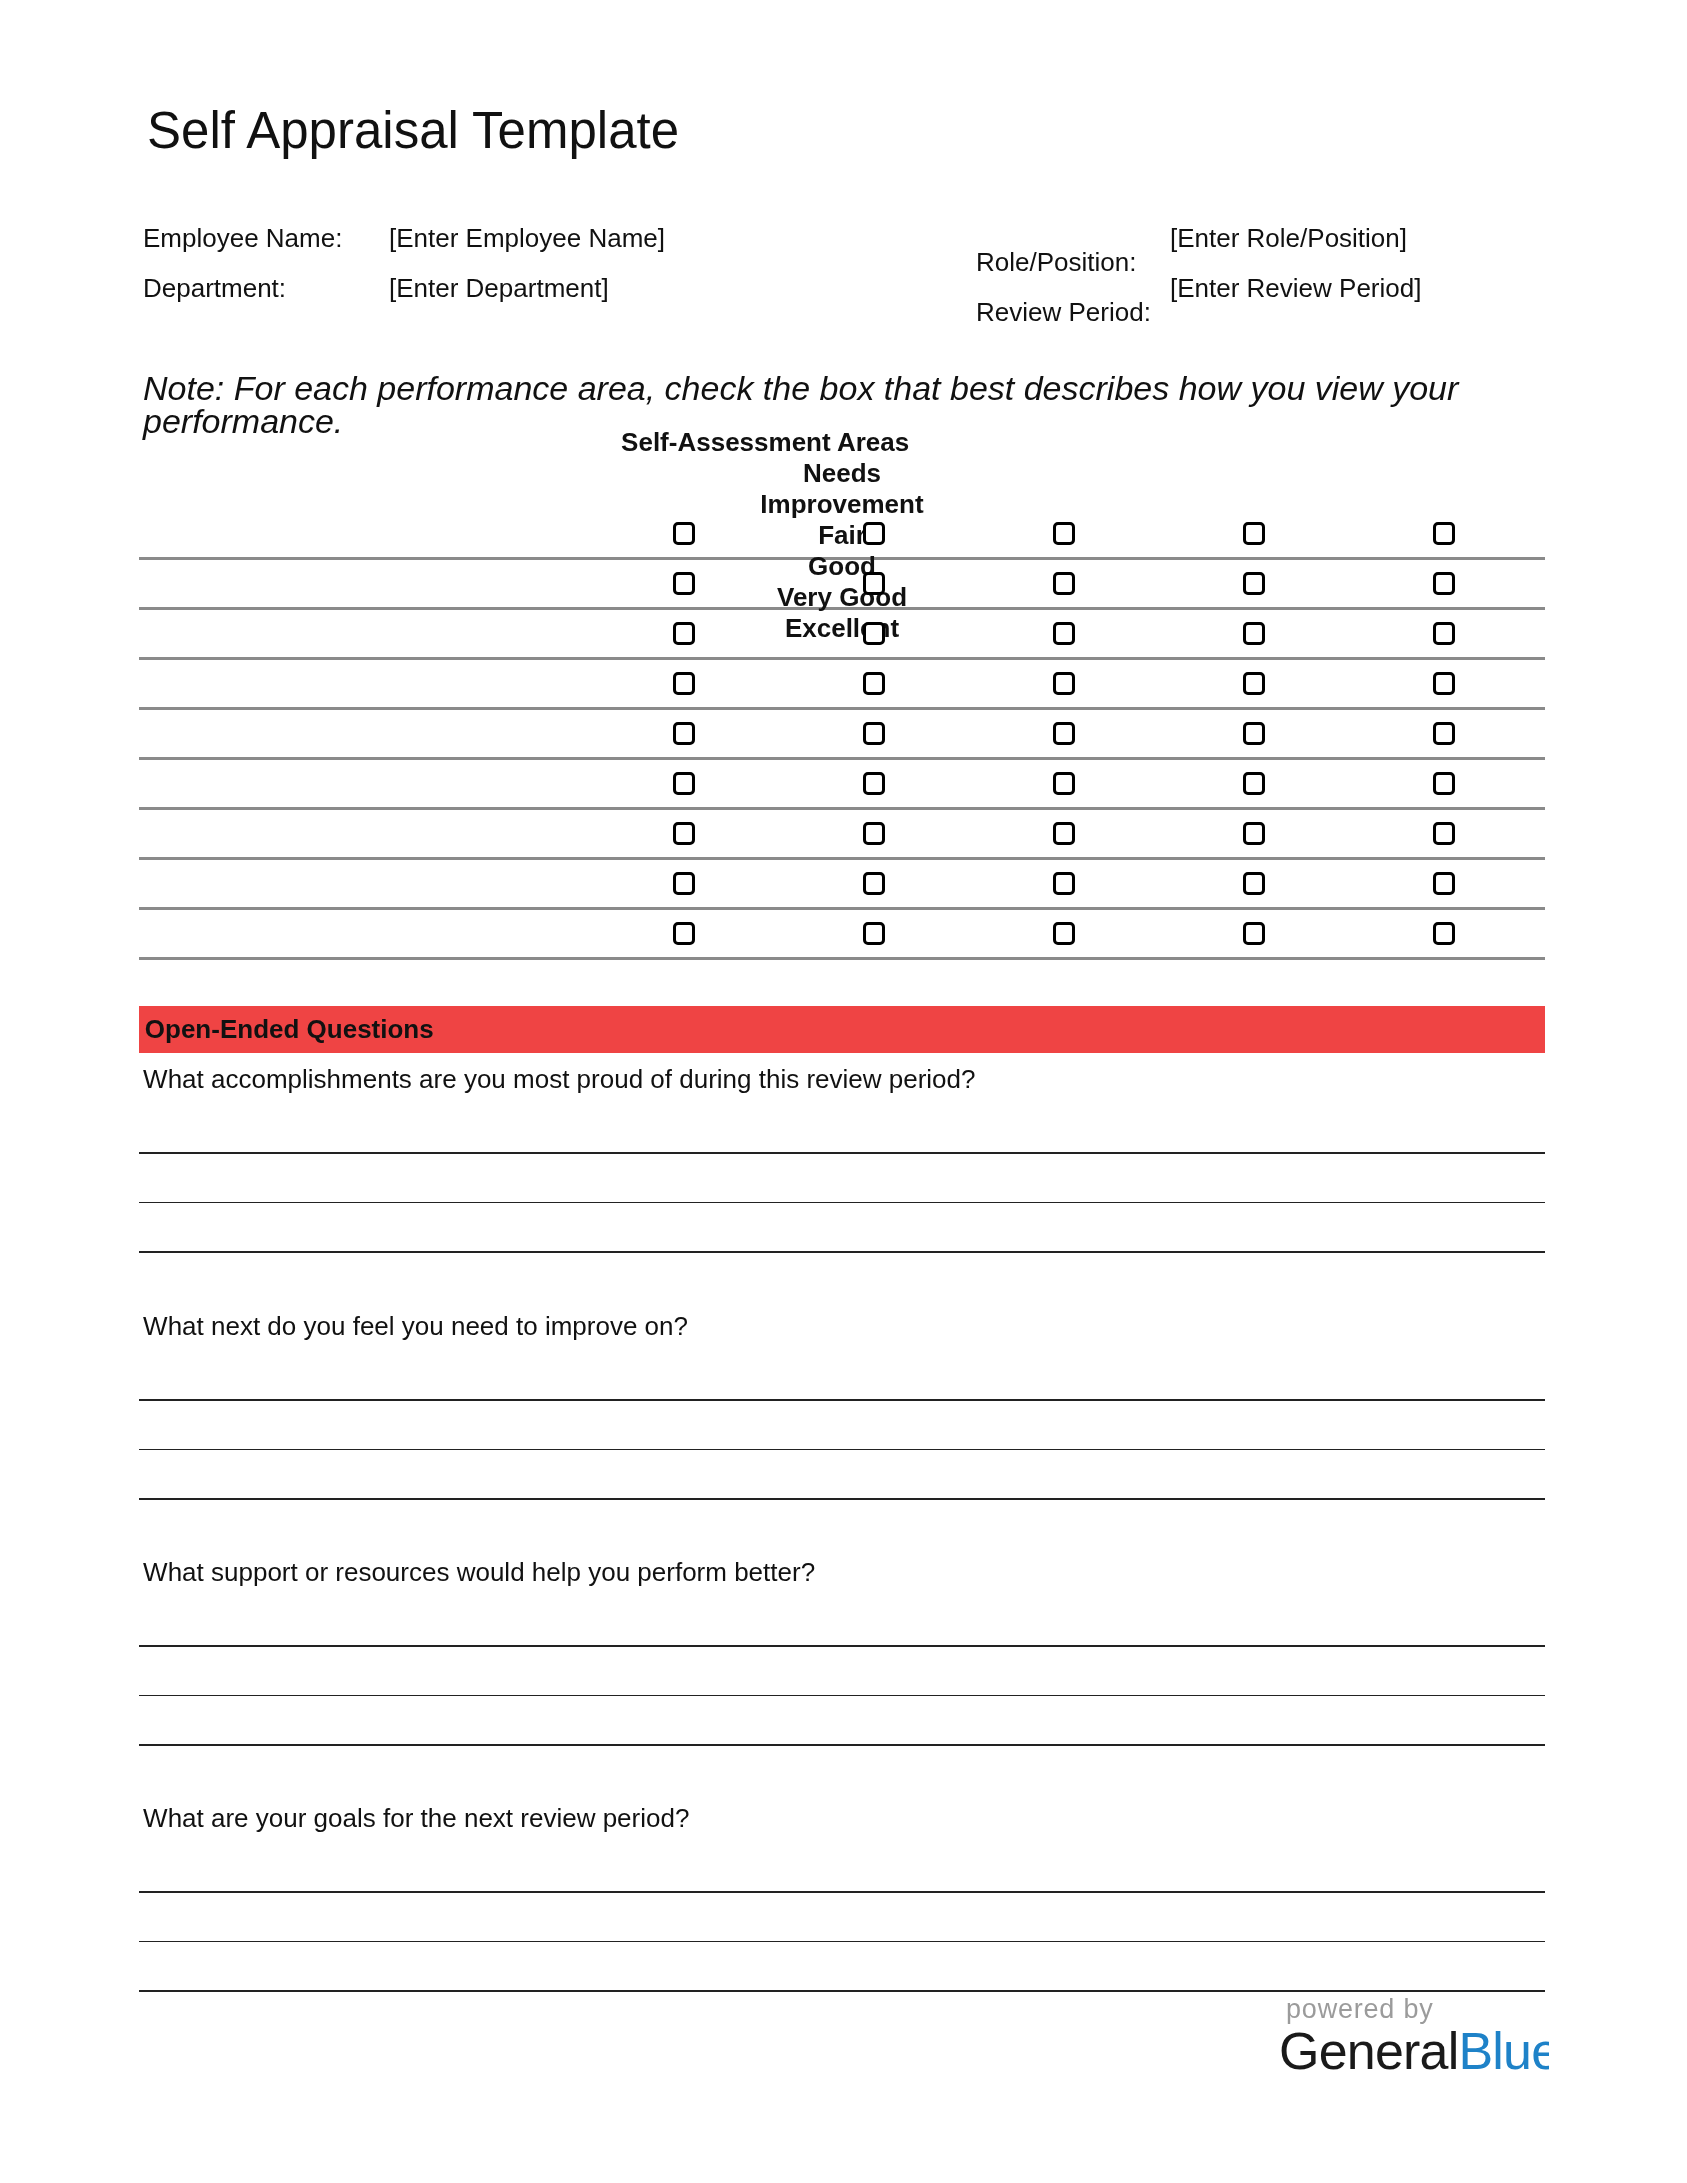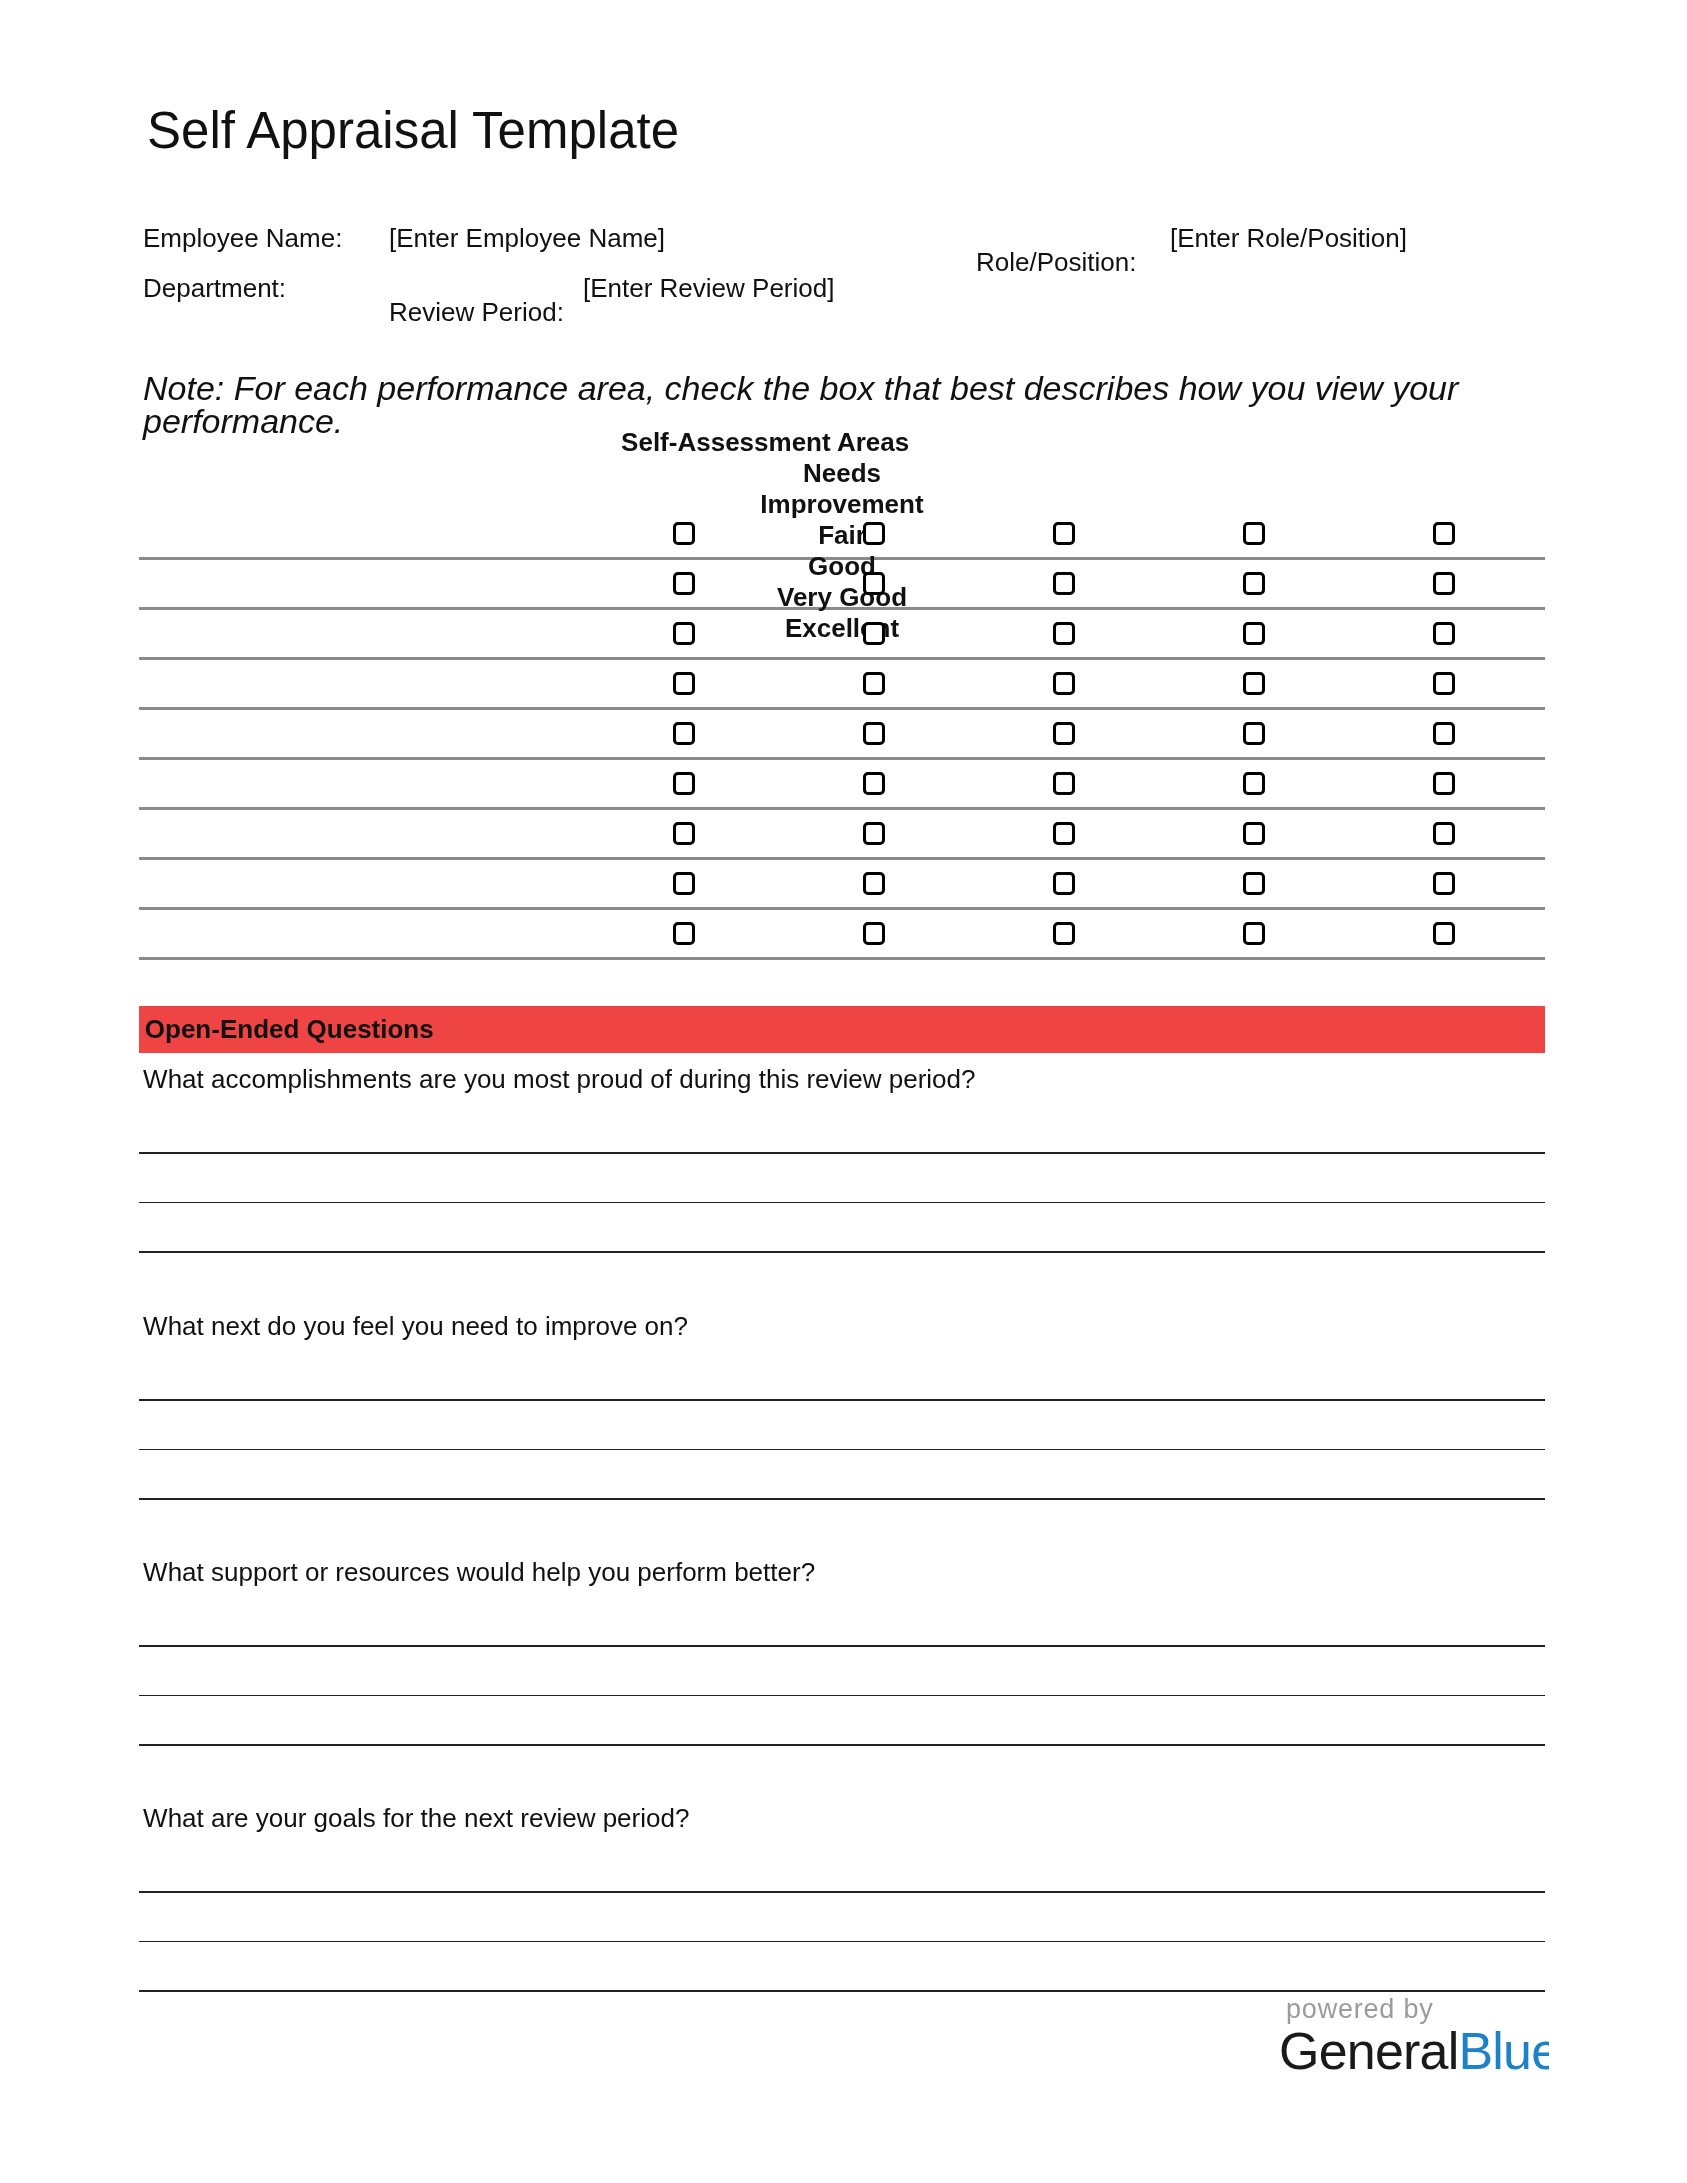--- a/index.html
+++ b/index.html
@@ -121,20 +121,21 @@
 
   <div class="info">
     <div class="info-row">
       <div class="ilabel1">Employee Name:</div>
       <div class="ivalue1">[Enter Employee Name]</div>
       <div class="ilabel2">Role/Position:</div>
       <div class="ivalue2">[Enter Role/Position]</div>
     </div>
     <div class="info-row">
       <div class="ilabel1">Department:</div>
+      <div class="ivalue1">[Enter Department]</div>
       <div class="ilabel2">Review Period:</div>
       <div class="ivalue2">[Enter Review Period]</div>
     </div>
   </div>
 
   <div class="note">Note: For each performance area, check the box that best describes how you view your performance.</div>
 
   <div class="table">
     <div class="thead">
       <div class="th-area">Self-Assessment Areas</div>

